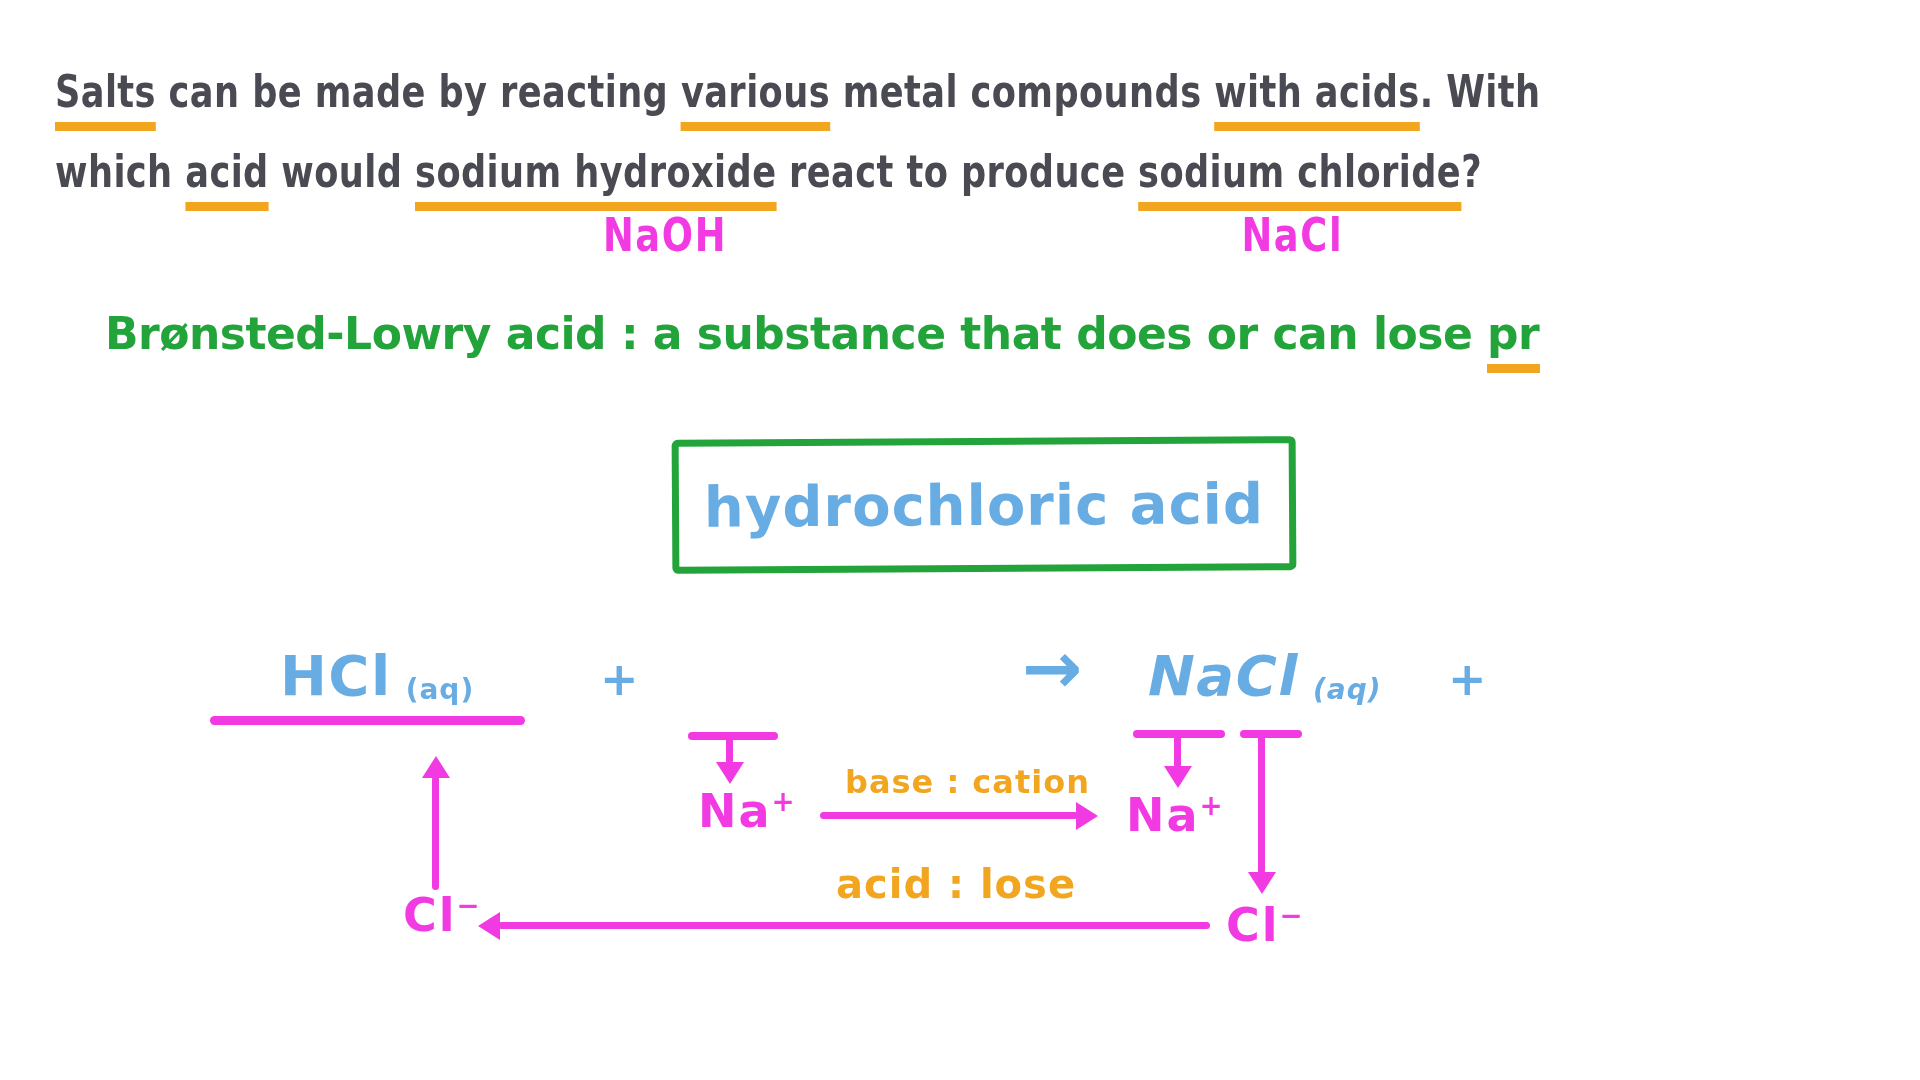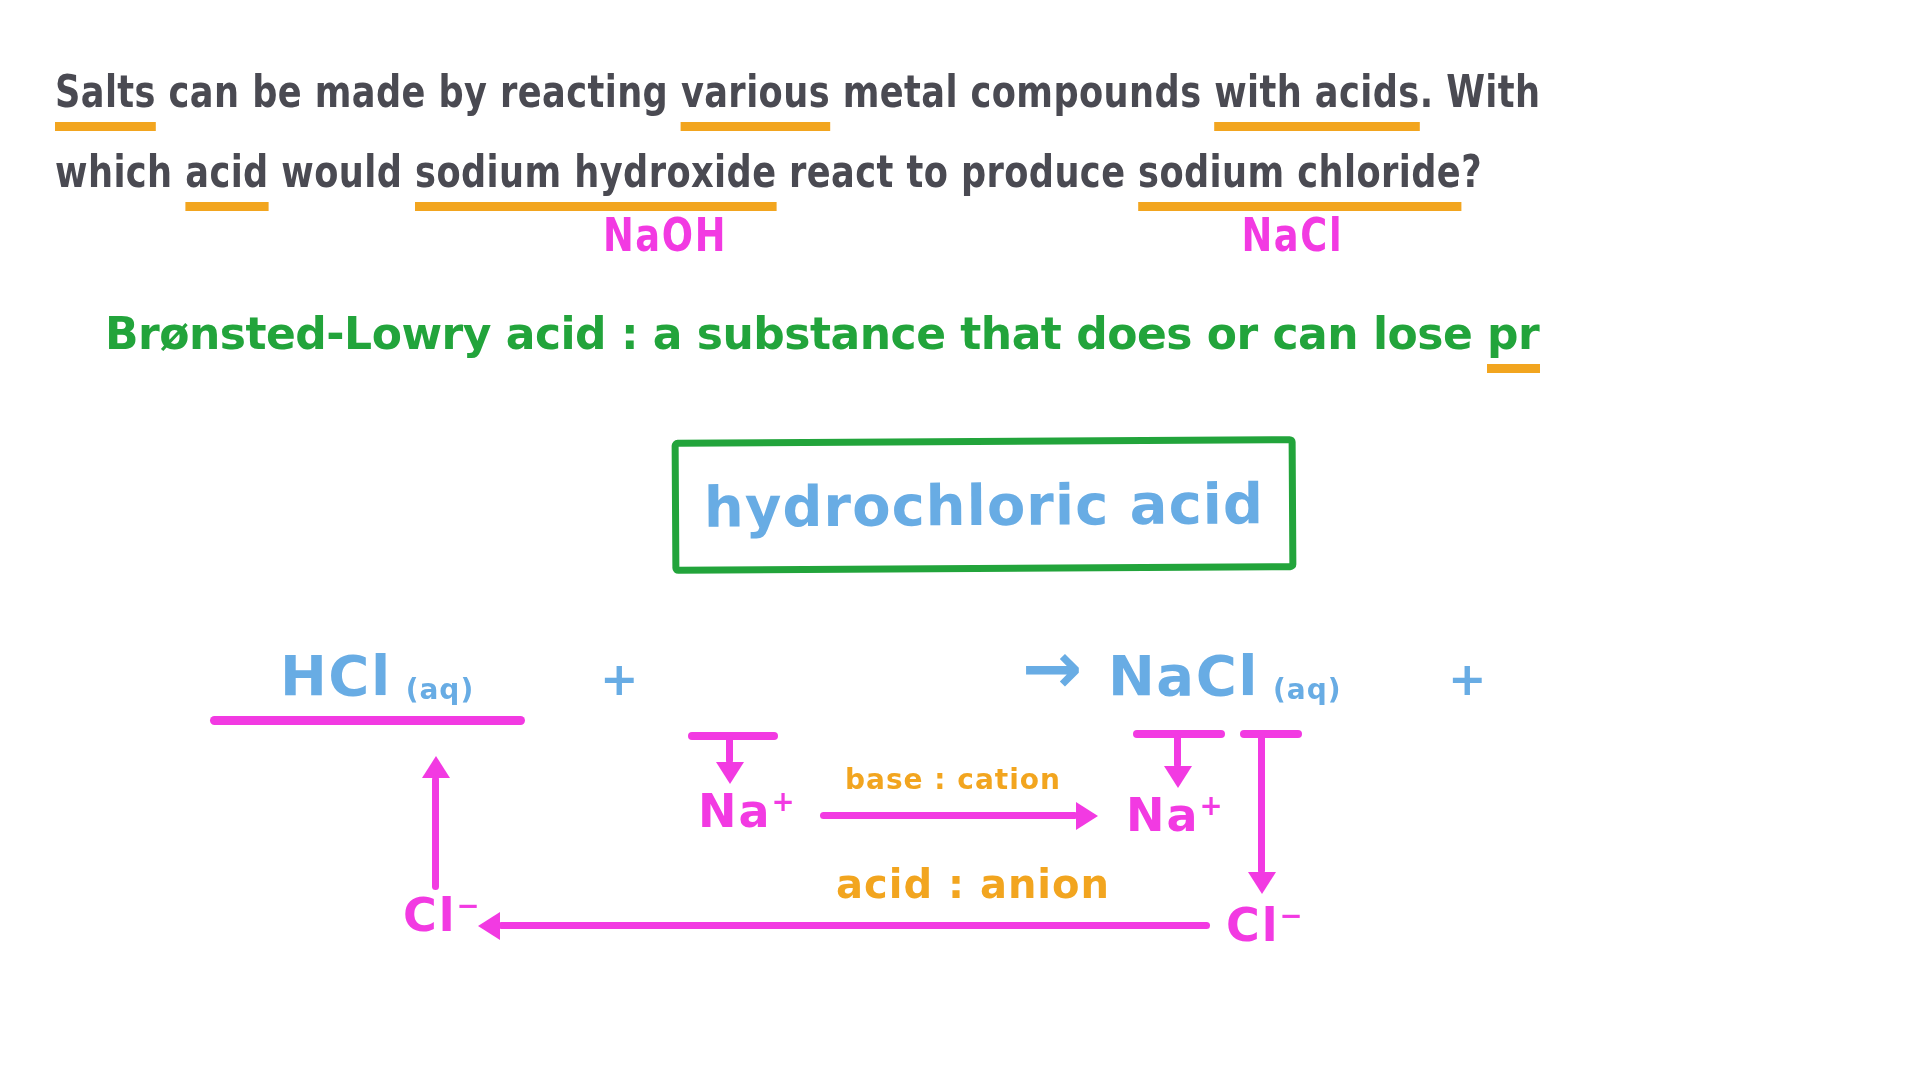--- a/index.html
+++ b/index.html
@@ -49,21 +49,21 @@
   .arr{ --c:var(--pink); position:absolute; background:var(--c); border-radius:4px; }
   .arr.orange{ --c:var(--orange); }
   .arr.v{ width:7px; } .arr.h{ height:7px; }
   .arr::after{ content:""; position:absolute; width:0; height:0; border:solid transparent; }
   .arr.down::after{ left:50%; transform:translateX(-50%); bottom:-20px; border-width:22px 14px 0 14px; border-top-color:var(--c); }
   .arr.up::after{ left:50%; transform:translateX(-50%); top:-20px; border-width:0 14px 22px 14px; border-bottom-color:var(--c); }
   .arr.right::after{ top:50%; transform:translateY(-50%); right:-20px; border-width:14px 0 14px 22px; border-left-color:var(--c); }
   .arr.left::after{ top:50%; transform:translateY(-50%); left:-20px; border-width:14px 22px 14px 0; border-right-color:var(--c); }
   .ion{ position:absolute; color:var(--pink); font-size:46px; letter-spacing:2px; line-height:1; }
   .flow-label{ position:absolute; color:var(--orange); line-height:1; letter-spacing:1px; white-space:nowrap; }
-  .flow-label.base{ left:845px; top:766px; font-size:28px; }
+  .flow-label.base{ left:845px; top:766px; font-size:32px; }
   .flow-label.acid{ left:836px; top:864px; font-size:40px; }
 </style>
 </head>
 <body>
 
 <div class="canvas">
 
   <div class="question">
     <div>
       <span class="ul">Salts</span><span> can be made by reacting </span><span class="ul">various</span><span> metal compounds </span><span class="ul">with acids</span><span>. With</span>
@@ -80,35 +80,35 @@
   </div>
 
   <div class="answer-box">
     <span class="answer-text">hydrochloric acid</span>
   </div>
 
   <div class="mark" style="left:210px; top:716px; width:315px; height:9px;"></div>
   <span class="eq" style="left:280px; top:640px;"><span>HCl</span><span class="st">(aq)</span></span>
   <span class="eq eq-plus" style="left:600px; top:650px;">+</span>
   <span class="eq eq-arrow" style="left:1022px; top:622px;">→</span>
-  <span class="eq" style="left:1108px; top:640px;"><span>NaCl</span><span class="st">(aq)</span></span>
+  <span class="eq" style="left:1148px; top:640px;font-style:italic;"><span>NaCl</span><span class="st">(aq)</span></span>
   <span class="eq eq-plus" style="left:1448px; top:650px;">+</span>
 
   <div class="mark" style="left:688px; top:732px; width:90px; height:8px;"></div>
   <div class="arr v down" style="left:726px; top:736px; height:28px;"></div>
   <span class="ion" style="left:698px; top:788px;"><span>Na</span><sup>+</sup></span>
 
   <span class="flow-label base">base : cation</span>
   <div class="arr h right" style="left:820px; top:812px; width:258px;"></div>
   <span class="ion" style="left:1126px; top:792px;"><span>Na</span><sup>+</sup></span>
 
   <div class="mark" style="left:1133px; top:730px; width:92px; height:8px;"></div>
   <div class="arr v down" style="left:1174px; top:734px; height:34px;"></div>
   <div class="mark" style="left:1240px; top:730px; width:62px; height:8px;"></div>
   <div class="arr v down" style="left:1258px; top:734px; height:140px;"></div>
   <span class="ion" style="left:1226px; top:902px;"><span>Cl</span><sup>−</sup></span>
 
-  <span class="flow-label acid">acid : anion</span>
+  <span class="flow-label acid">acid : lose</span>
   <div class="arr h left" style="left:498px; top:922px; width:712px;"></div>
   <span class="ion" style="left:403px; top:892px;"><span>Cl</span><sup>−</sup></span>
   <div class="arr v up" style="left:432px; top:776px; height:114px;"></div>
 
 </div>
 
 </body></html>

